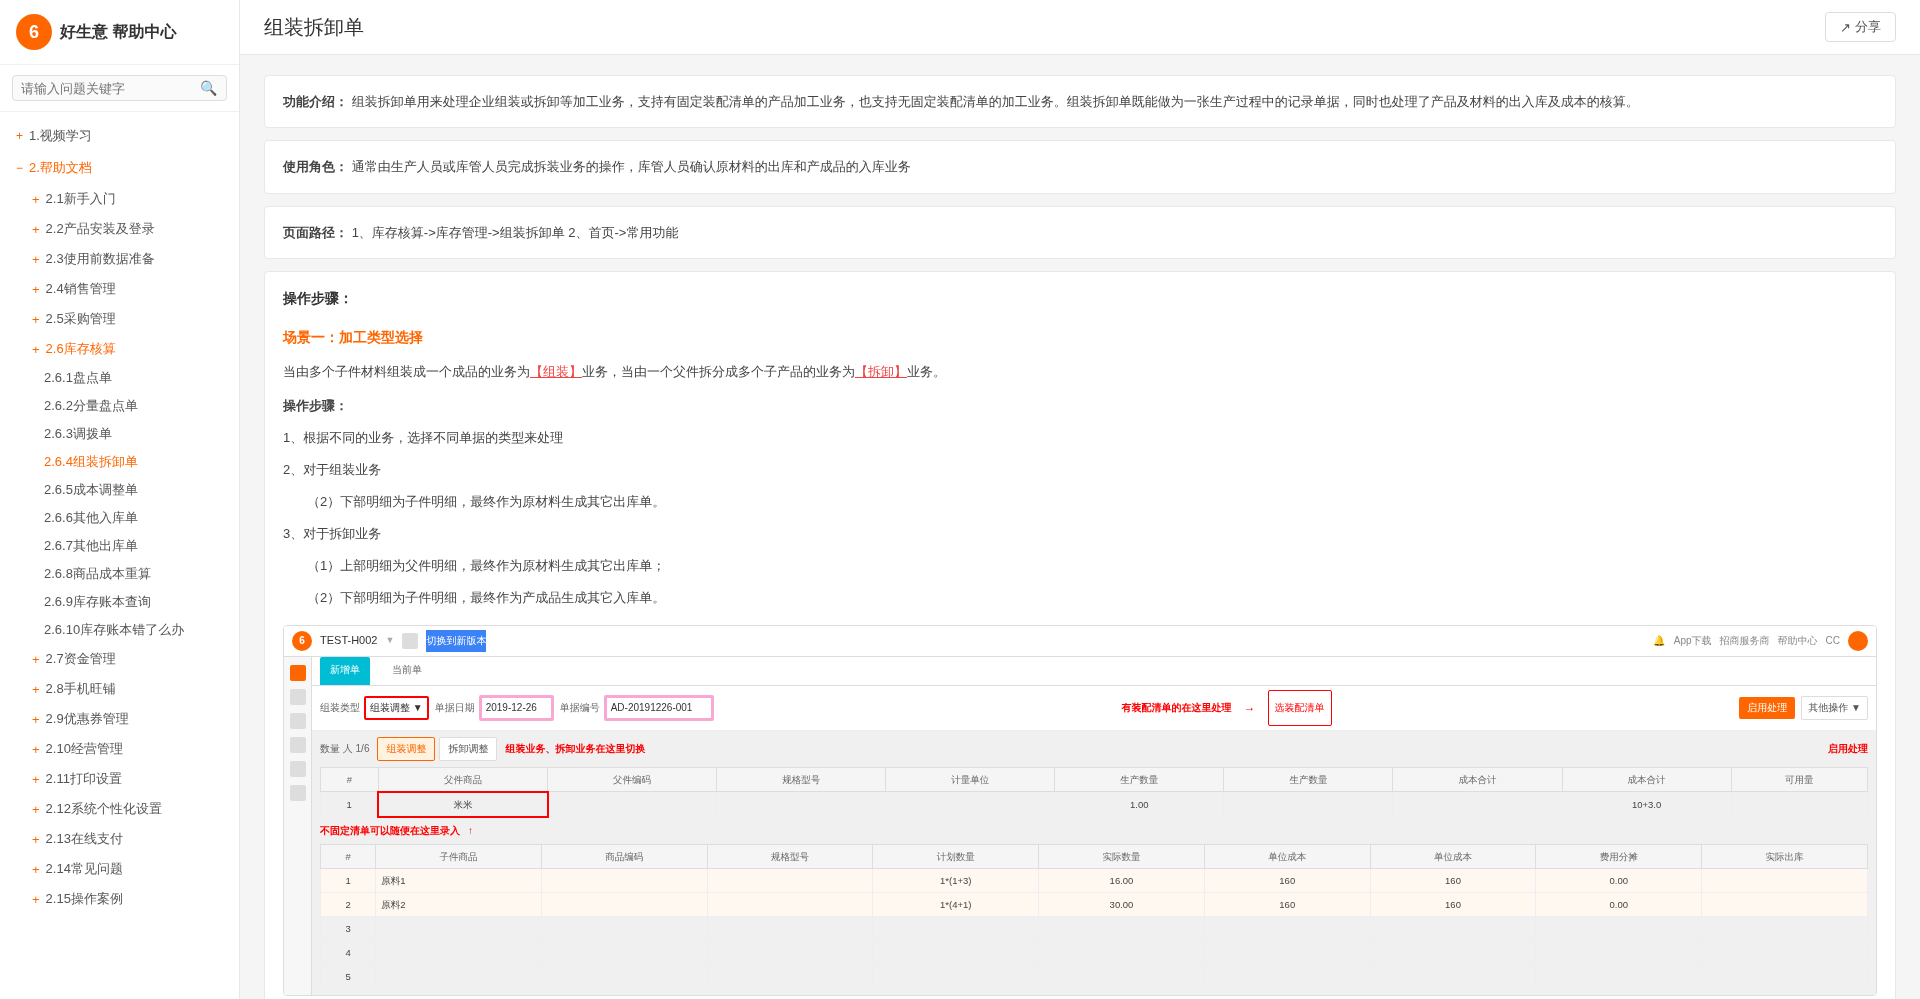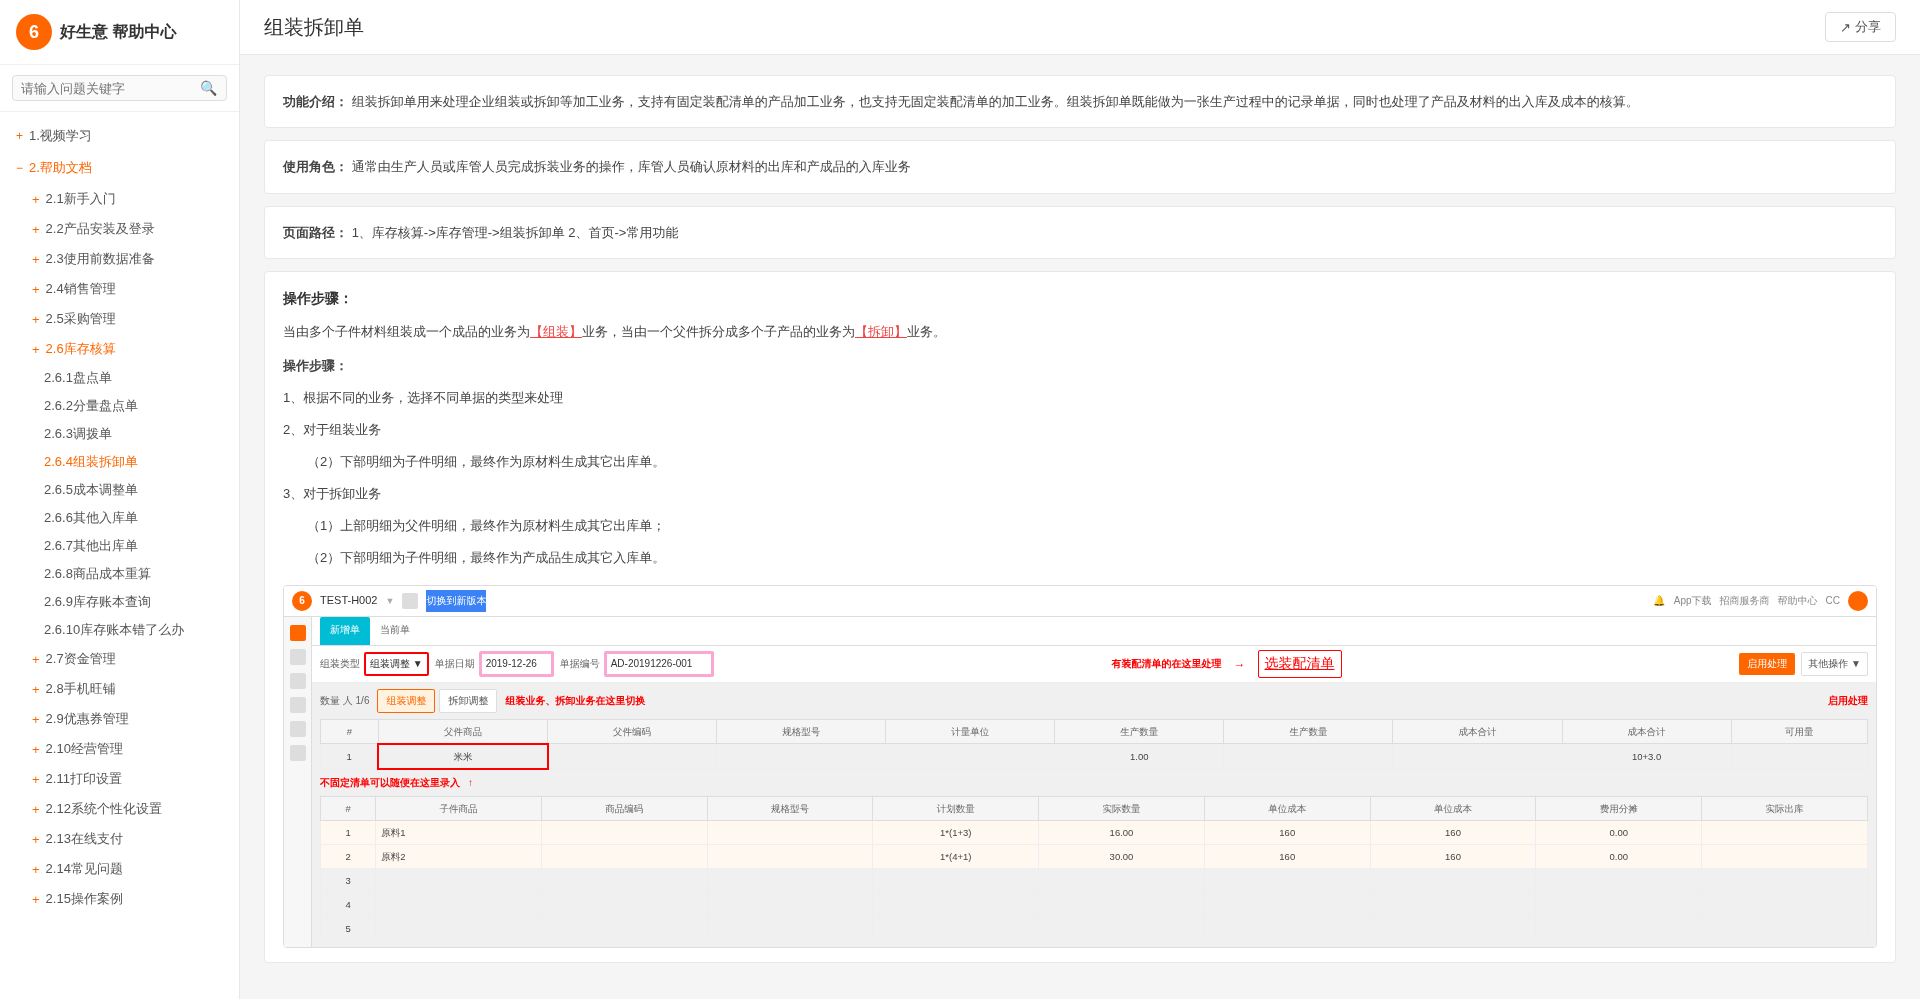--- a/index.html
+++ b/index.html
@@ -213,21 +213,21 @@
       flex-direction: column;
     }
 
     
     .sim-tabs {
       background: #fff;
       border-bottom: 1px solid #ddd;
       display: flex;
       align-items: center;
       padding: 0 8px;
-      gap: 0;
+      gap: 12px;
     }
     .sim-tab {
       padding: 4px 10px;
       font-size: 10px;
       color: #666;
       border-bottom: 2px solid transparent;
       cursor: pointer;
     }
     .sim-tab.active {
       color: #fff;
@@ -337,26 +337,25 @@
     .sim-table td.left { text-align: left; }
     .ann-red {
       color: red;
       font-size: 10px;
       font-weight: bold;
     }
 
     
     .ann-box {
       border: 1px solid red;
-      padding: 0 6px;
+      padding: 8px 6px;
       border-radius: 2px;
       color: red;
-      font-size: 14px;
+      font-size: 10px;
       display: inline-block;
-      text-decoration: underline;
     }
   </style>
 </head>
 <body>
 
 <div id="sidebar">
   <div class="sidebar-logo">
     <div class="logo-icon">6</div>
     <span class="logo-text">好生意 帮助中心</span>
   </div>
@@ -468,20 +467,21 @@
       <span>通常由生产人员或库管人员完成拆装业务的操作，库管人员确认原材料的出库和产成品的入库业务</span>
     </div>
 
     <div class="info-block">
       <span style="font-weight:bold;font-family:Liberation Serif, serif;">页面路径：</span>
       <span>1、库存核算-&gt;库存管理-&gt;组装拆卸单 2、首页-&gt;常用功能</span>
     </div>
 
     <div class="info-block">
       <div class="section-title">操作步骤：</div>
+      <div class="section-subtitle">场景一：加工类型选择</div>
       <div class="step-text">
         当由多个子件材料组装成一个成品的业务为<span class="highlight">【组装】</span>业务，当由一个父件拆分成多个子产品的业务为<span class="highlight">【拆卸】</span>业务。
       </div>
 
       <div class="step-text" style="font-weight:bold;margin-top:8px;">操作步骤：</div>
       <div class="step-text">1、根据不同的业务，选择不同单据的类型来处理</div>
       <div class="step-text">2、对于组装业务</div>
       <div class="step-text indent-1">（2）下部明细为子件明细，最终作为原材料生成其它出库单。</div>
       <div class="step-text">3、对于拆卸业务</div>
       <div class="step-text indent-1">（1）上部明细为父件明细，最终作为原材料生成其它出库单；</div>

